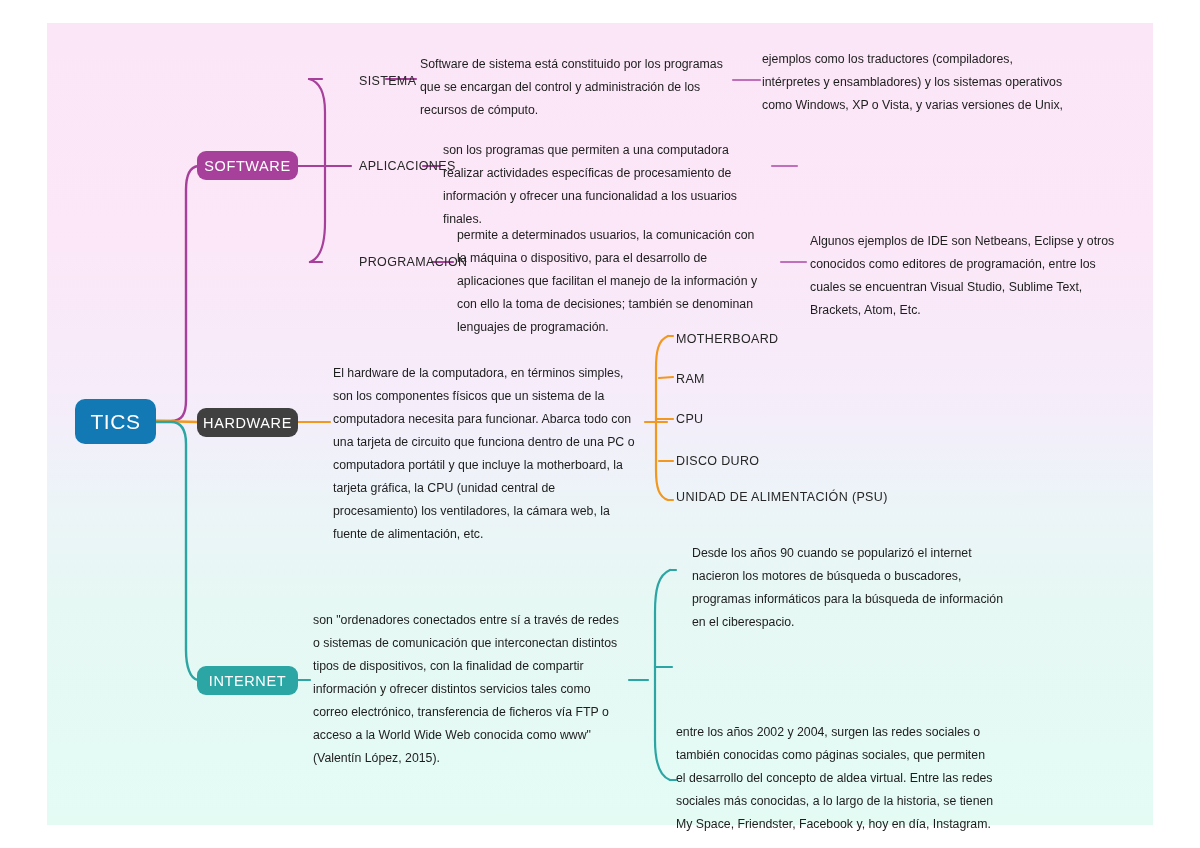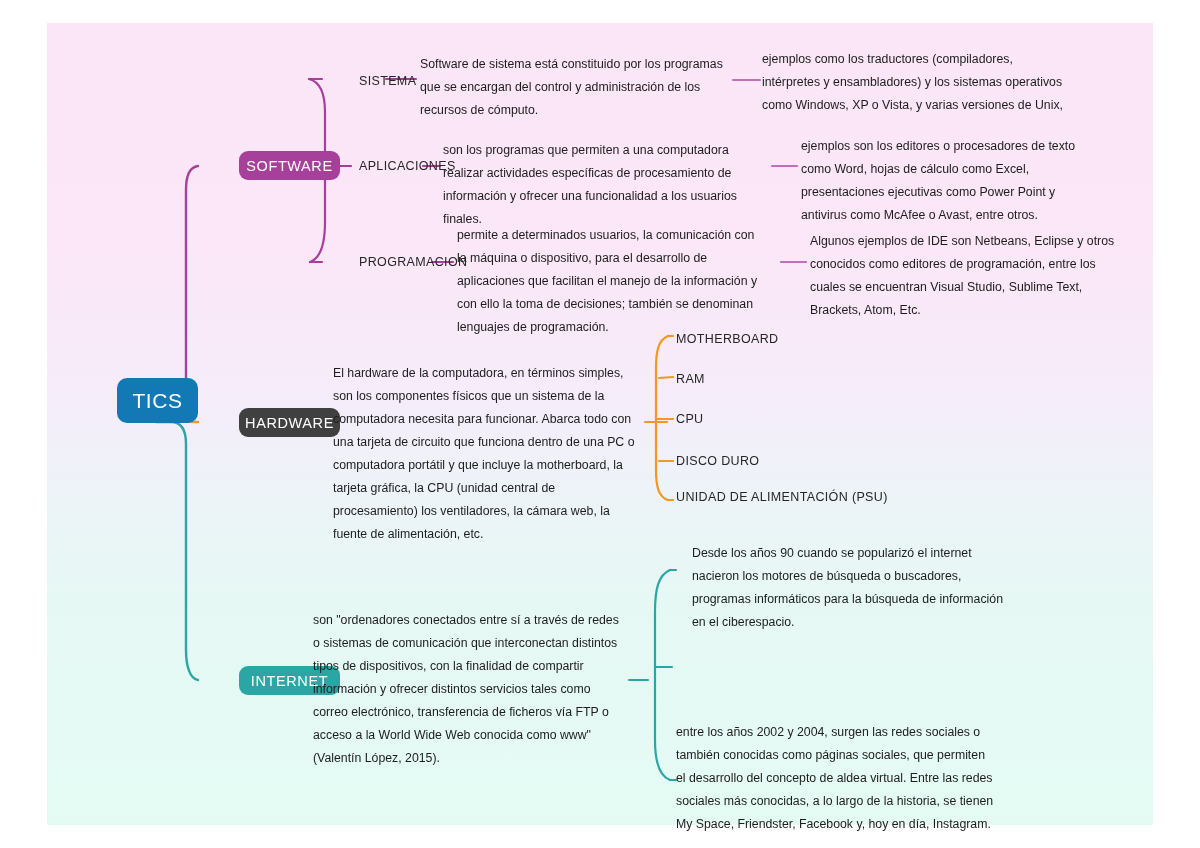--- a/index.html
+++ b/index.html
@@ -46,24 +46,23 @@
   .node {
     position: absolute;
     border-radius: 9px;
     color: #ffffff;
     display: flex;
     align-items: center;
     justify-content: center;
     letter-spacing: 0.6px;
     white-space: nowrap;
     box-sizing: border-box;
-    margin-left: 42px;
   }
   #node-tics {
-    left: 75px; top: 378px;
+    left: 75px; top: 399px;
     width: 81px; height: 45px;
     background: #1279b4;
     font-size: 21px;
     border-radius: 10px;
   }
   #node-software {
     left: 197px; top: 151px;
     width: 101px; height: 29px;
     background: #a7409b;
     font-size: 14.5px;
@@ -206,21 +205,20 @@
   </div>
 
   <div class="sublabel" id="lbl-sistema">SISTEMA</div>
   <div class="sublabel" id="lbl-aplicaciones">APLICACIONES</div>
   <div class="sublabel" id="lbl-programacion">PROGRAMACION</div>
 
   <div class="para" id="p-sistema-desc"> Software de sistema está constituido por los programas que se encargan del control y administración de los recursos de cómputo.</div>
   <div class="para" id="p-sistema-ex"> ejemplos como los traductores (compiladores, intérpretes y ensambladores) y los sistemas operativos como Windows, XP o Vista, y varias versiones de Unix,</div>
 
   <div class="para" id="p-aplic-desc">son los programas que permiten a una computadora realizar actividades específicas de procesamiento de información y ofrecer una funcionalidad a los usuarios finales.</div>
-  <div class="para" id="p-aplic-ex">ejemplos son los editores o procesadores de texto como Word, hojas de cálculo como Excel, presentaciones ejecutivas como Power Point y antivirus como McAfee o Avast, entre otros.</div>
 
   <div class="para" id="p-prog-desc">permite a determinados usuarios, la comunicación con la máquina o dispositivo, para el desarrollo de aplicaciones que facilitan el manejo de la información y con ello la toma de decisiones; también se denominan lenguajes de programación.</div>
   <div class="para" id="p-prog-ex">Algunos ejemplos de IDE son Netbeans, Eclipse y otros conocidos como editores de programación, entre los cuales se encuentran Visual Studio, Sublime Text, Brackets, Atom, Etc.</div>
 
   <div class="para" id="p-hardware-desc">El hardware de la computadora, en términos simples, son los componentes físicos que un sistema de la computadora necesita para funcionar. Abarca todo con una tarjeta de circuito que funciona dentro de una PC o computadora portátil y que incluye la motherboard, la tarjeta gráfica, la CPU (unidad central de procesamiento) los ventiladores, la cámara web, la fuente de alimentación, etc.</div>
 
   <div class="hw-leaf" id="hw-0">MOTHERBOARD</div>
   <div class="hw-leaf" id="hw-1">RAM</div>
   <div class="hw-leaf" id="hw-2">CPU</div>
   <div class="hw-leaf" id="hw-3">DISCO DURO</div>

